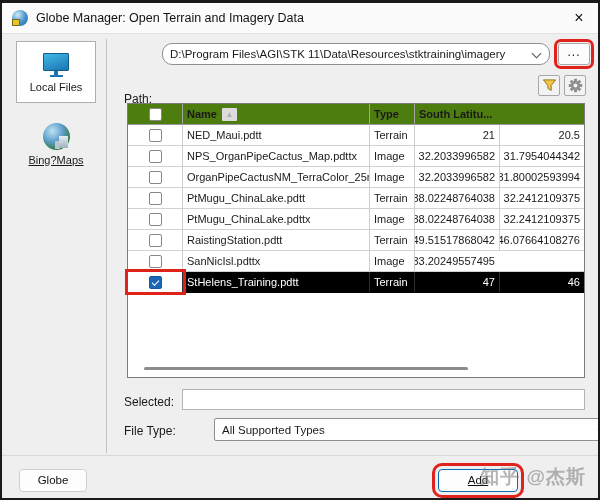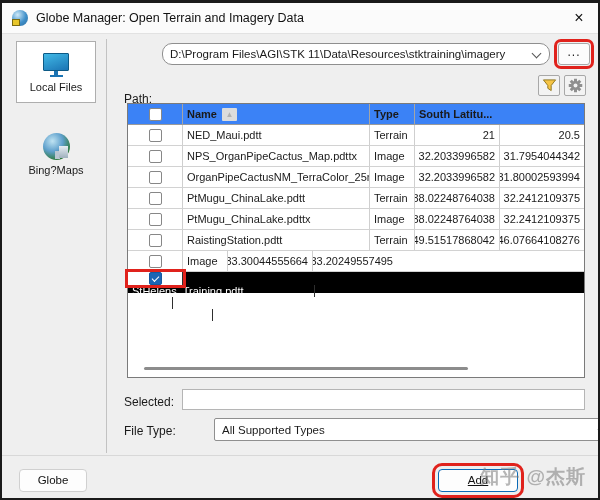--- a/index.html
+++ b/index.html
@@ -15,21 +15,21 @@
     background:radial-gradient(circle at 35% 30%, #cfe9f7, #3f8fc9 55%, #2c6e9e); }
   .title-icon::after { content:""; position:absolute; left:0; bottom:0; width:8px; height:7px;
     background:#e8c62a; border:1px solid #7a6a10; box-sizing:border-box; }
   .title-text { position:absolute; left:34px; top:8px; font-size:12.5px; color:#111; white-space:nowrap; }
   .close-btn { position:absolute; right:8px; top:5px; width:22px; height:20px; text-align:center;
     line-height:20px; font-size:16px; color:#111; cursor:pointer; }
   
   .sidebar-sep { position:absolute; left:104px; top:36px; width:1px; height:414px; background:#c2c2c2; }
   .side-item { position:absolute; left:14px; width:80px; display:flex; flex-direction:column; align-items:center; justify-content:center; }
   .side-local { top:38px; height:62px; background:#ffffff; border:1px solid #aeaeae; box-sizing:border-box; }
-  .side-bing { top:120px; height:62px; }
+  .side-bing { top:110px; height:62px;text-decoration:underline; }
   .side-label { font-size:11px; margin-top:4px; color:#1a1a1a; }
   .mon { margin-top:2px; }
   .mon-screen { width:24px; height:16px; background:linear-gradient(160deg,#41b9e6,#1b74b4); border:1px solid #0d5a86; border-radius:1px; }
   .mon-stand { width:4px; height:4px; background:#1b74b4; margin:0 auto; }
   .mon-base { width:13px; height:2px; background:#1b74b4; margin:0 auto; }
   .globe-icon { width:27px; height:27px; border-radius:50%; position:relative;
     background:radial-gradient(circle at 35% 30%, #bfe3f2 0%, #5fa0cc 40%, #2f7a3c 75%, #1d5a2a 100%); }
   .globe-icon::after { content:""; position:absolute; right:2px; bottom:2px; width:9px; height:12px;
     background:linear-gradient(#e6edf3,#9fb0bd); box-shadow:-6px 3px 0 -2px #b9c6d1; }
   
@@ -43,32 +43,32 @@
     background:#fcfcfc; border:1px solid #a8a8a8; border-radius:3px; text-align:center; line-height:16px;
     font-size:12px; letter-spacing:1px; outline:3px solid #e0221c; outline-offset:1px; cursor:pointer; }
   
   .tool-btn { position:absolute; top:72px; width:22px; height:21px; box-sizing:border-box; background:#f3f3f3;
     border:1px solid #a8a8a8; border-radius:2px; display:flex; align-items:center; justify-content:center; cursor:pointer; }
   .filter-btn { left:536px; }
   .gear-btn { left:562px; }
   
   .table { position:absolute; left:125px; top:100px; width:458px; height:275px; box-sizing:border-box;
     background:#fff; border:1px solid #7a7a7a; }
-  .thead { display:flex; height:20px; background:#3b82f6; border-bottom:1px solid #9a9a9a; font-weight:bold; font-size:11px; }
+  .thead { display:flex; height:20px; background:#4d7c0f; border-bottom:1px solid #9a9a9a; font-weight:bold; font-size:11px; }
   .th, .td { box-sizing:border-box; display:flex; align-items:center; padding:0 4px; white-space:nowrap; overflow:hidden; }
   .th { border-right:1px solid #a5a5a5; }
   .td { border-right:1px solid #cfcfcf; }
   .c0 { width:55px; justify-content:center; flex:none; }
   .c1 { width:187px; flex:none; }
   .c2 { width:45px; flex:none; }
   .c3 { width:85px; flex:none; }
   .c4 { width:84px; flex:none; border-right:none; }
   .num { justify-content:flex-end; }
   .tr { display:flex; height:20px; border-bottom:1px solid #d2d2d2; font-size:11px; background:#fff; }
-  .tr.selected { background:#000; color:#fff; border-bottom-color:#000;flex-direction:column; }
+  .tr.selected { background:#000; color:#fff; border-bottom-color:#000; }
   .tr.selected .td { border-right-color:#2e2e2e; }
   .tr.selected .cb-cell { background:#fff; }
   .checkbox { width:13px; height:13px; box-sizing:border-box; border:1px solid #878787; border-radius:2px; background:#fff; position:relative; }
   .checkbox.checked { background:#1b66b5; border-color:#15599f; }
   .checkbox.checked::after { content:""; position:absolute; left:2.5px; top:3px; width:6px; height:3px;
     border-left:1.6px solid #fff; border-bottom:1.6px solid #fff; transform:rotate(-45deg); }
   .red-annot { outline:3px solid #e0221c; position:relative; z-index:5; }
   .sort-box { display:inline-block; margin-left:5px; width:15px; height:13px; background:#dcdcdc; border-radius:1px;
     color:#b2b2b2; font-size:8px; line-height:13px; text-align:center; font-weight:normal; }
   .hscroll-thumb { position:absolute; left:16px; bottom:7px; width:324px; height:3px; background:#8c8c8c; border-radius:2px; cursor:pointer; }
@@ -211,22 +211,22 @@
       <div class="td c1 name">RaistingStation.pdtt</div>
       <div class="td c2 type">Terrain</div>
       <div class="td c3 num north">49.51517868042</div>
       <div class="td c4 num south">46.07664108276</div>
     </div>
 
     <div class="tr">
       <div class="td c0 cb-cell">
         <span class="checkbox"></span>
       </div>
-      <div class="td c2 type">Image</div>
-      <div class="td c3 num north">33.30044555664</div>
+      <div class="td c1 name">SanNicIsl.pdttx</div>
+      <div class="td c2 type">Image</div>
       <div class="td c4 num south">33.20249557495</div>
     </div>
 
     <div class="tr selected">
       <div class="td c0 cb-cell red-annot">
         <span class="checkbox checked"></span>
       </div>
       <div class="td c1 name">StHelens_Training.pdtt</div>
       <div class="td c2 type">Terrain</div>
       <div class="td c3 num north">47</div>

